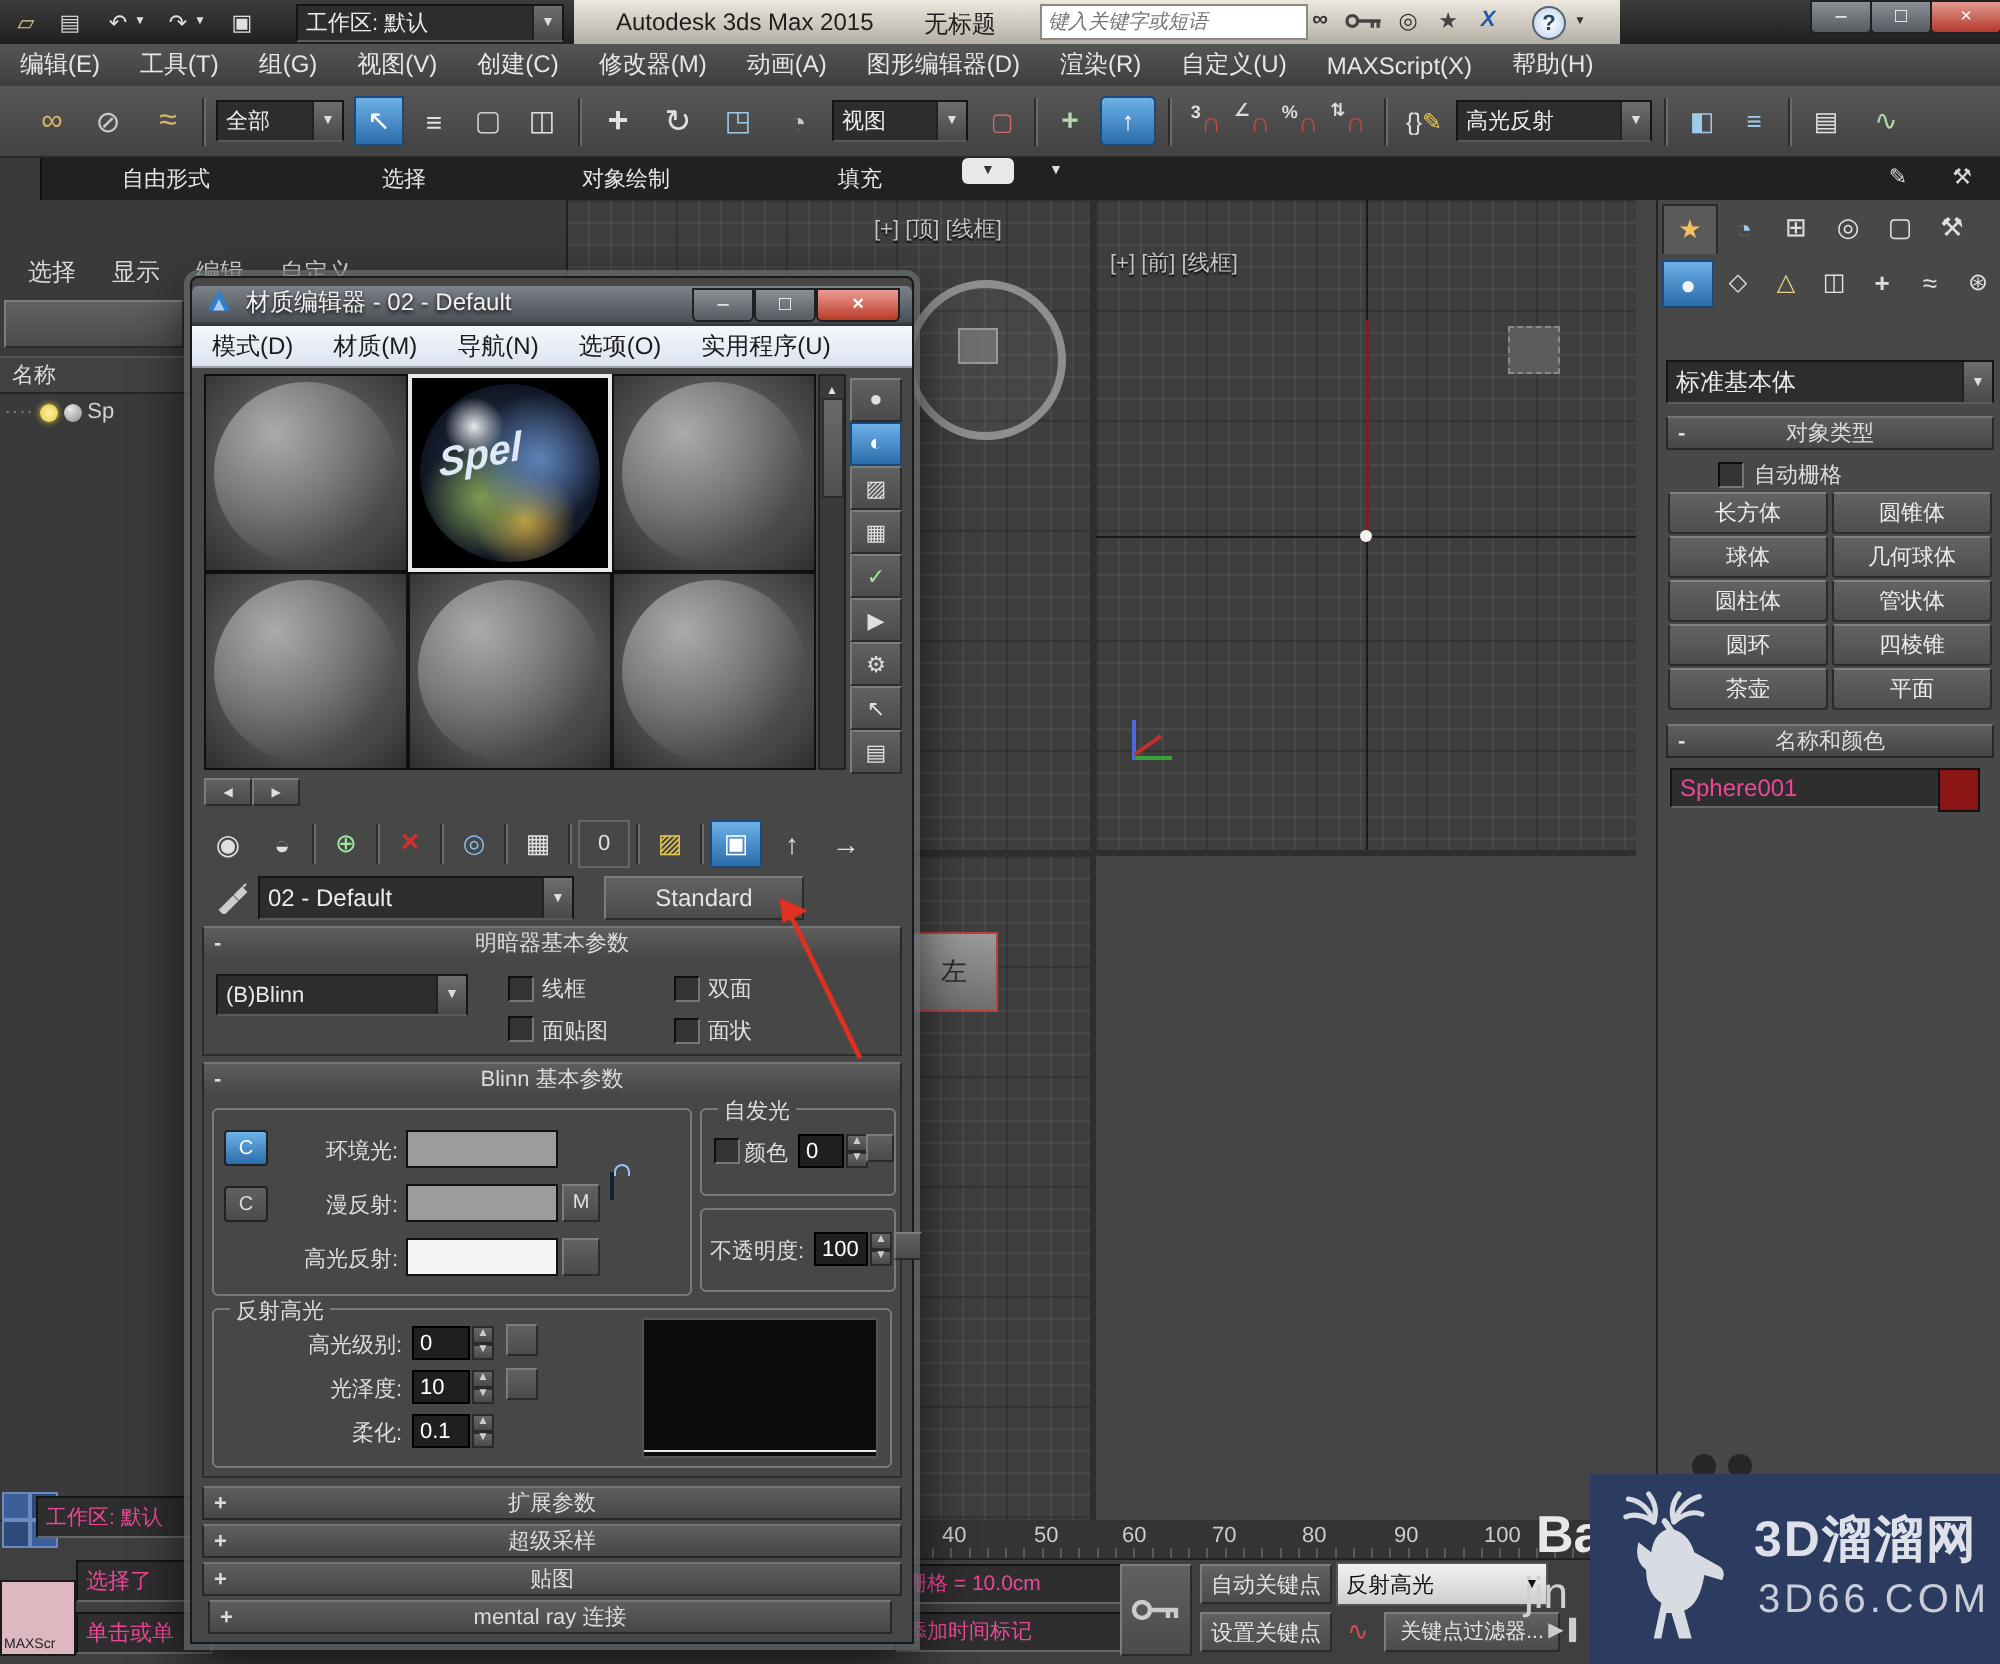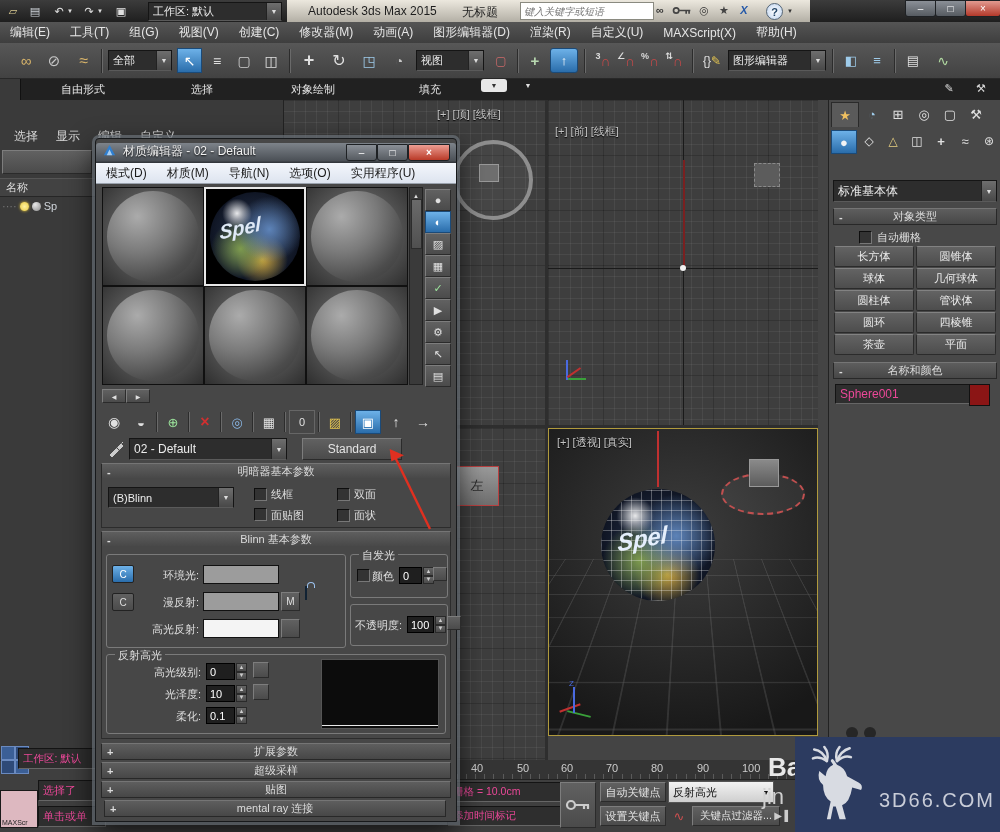--- a/index.html
+++ b/index.html
@@ -161,21 +161,21 @@
     <span class="ib" style="width:24px;height:22px;color:#c84848;font-weight:bold;font-size:14px;">
       <i style="font-style:normal;font-size:9px;color:#ddd;position:relative;top:-5px;">⇅</i>
         <span>∩</span>
       </span>
     <div class="sep" style="height:24px;margin:0 6px;"></div>
     <span class="ib" style="width:24px;height:22px;font-size:12px;">
       <span>{}</span>
         <span style="color:#e8c850;">✎</span>
       </span>
     <div class="ddk" style="width:96px;height:19px;margin-left:4px;">
-      <span class="lbl">图形编辑器</span>
+      <span class="lbl">高光反射</span>
       <span class="arr">▼</span>
     </div>
     <div class="sep" style="height:24px;margin:0 6px;"></div>
     <span class="ib" style="width:22px;height:22px;font-size:13px;color:#9ecbea;">◧</span>
     <span class="ib" style="width:22px;height:22px;margin-left:4px;font-size:13px;color:#9ecbea;">≡</span>
     <div class="sep" style="height:24px;margin:0 6px;"></div>
     <span class="ib" style="width:22px;height:22px;font-size:13px;">▤</span>
     <span class="ib" style="width:22px;height:22px;margin-left:8px;font-size:14px;color:#b0d8a0;">∿</span>
   </div>
 
@@ -213,39 +213,20 @@
   </div>
 
   <div class="t" style="left:283px;top:425px;width:535px;height:3px;background:#2e2e2e;"></div>
 
   <div class="t vp" style="left:283px;top:428px;width:262px;height:332px;">
     <div class="t" style="left:172px;top:38px;width:42px;height:38px;background:linear-gradient(#9a9a9a,#6e6e6e);border:1px solid #b84040;color:#2a2a2a;display:flex;align-items:center;justify-content:center;font-size:13px;">
       <span>左</span>
     </div>
   </div>
 
-  <div class="t" style="left:548px;top:428px;width:270px;height:308px;background:radial-gradient(circle at 50% 35%,#3d3d3d,#181818 85%);border:1px solid #b09a3d;box-sizing:border-box;overflow:hidden;">
-    <div style="position:absolute;left:-40px;top:130px;width:360px;height:260px;opacity:.5;
-                transform:perspective(300px) rotateX(58deg);transform-origin:50% 0;
-                background-image:linear-gradient(rgba(160,160,160,.35) 1px,transparent 1px),linear-gradient(90deg,rgba(160,160,160,.35) 1px,transparent 1px);
-                background-size:28px 28px;"></div>
-    <span class="t vplabel nw" style="left:8px;top:6px;">[+] [透视] [真实]</span>
-    <div class="t" style="left:108px;top:2px;width:2px;height:56px;background:#c03030;"></div>
-    <div class="t ball ballx wire" style="left:52px;top:60px;width:114px;height:112px;">
-      <span style="position:absolute;left:14%;top:32%;font-style:italic;font-weight:bold;color:#e4eefc;font-size:24px;transform:rotate(-10deg) skewX(-10deg);">Spel</span>
-    </div>
-    <div class="t" style="left:172px;top:44px;width:80px;height:38px;border:2px dashed #c05050;border-radius:50%;background:rgba(200,200,200,.08);"></div>
-    <div class="t" style="left:200px;top:30px;width:28px;height:26px;background:linear-gradient(#8a8a8a,#5c5c5c);border:1px solid #999;"></div>
-    <div class="t" style="left:10px;top:250px;width:36px;height:40px;">
-      <div style="position:absolute;left:8px;bottom:4px;width:24px;height:2px;background:#3aa03a;transform:rotate(14deg);"></div>
-      <div style="position:absolute;left:0px;bottom:10px;width:22px;height:2px;background:#c03030;transform:rotate(-20deg);"></div>
-      <div style="position:absolute;left:14px;bottom:6px;width:2px;height:26px;background:#4a6ae0;"></div>
-      <span style="position:absolute;left:10px;top:0;color:#4a6ae0;font-size:8px;">Z</span>
-    </div>
-  </div>
 
   <div class="t" style="left:0;top:100px;width:283px;height:660px;background:#3a3a3a;border-right:1px solid #222;">
     <div style="position:absolute;left:14px;top:28px;display:flex;gap:18px;font-size:12px;color:#d8d8d8;">
       <span>选择</span>
       <span>显示</span>
       <span>编辑</span>
       <span>自定义</span>
     </div>
     <div class="b3" style="position:absolute;left:2px;top:50px;width:88px;height:22px;"></div>
     <div style="position:absolute;left:0;top:78px;width:100px;height:17px;background:#424242;border-bottom:1px solid #262626;border-top:1px solid #555;display:flex;align-items:center;">
@@ -600,16 +581,17 @@
           <path d="M22 12 Q16 8 11 10"></path>
             <path d="M22 12 Q19 4 12 3"></path>
             <path d="M22 12 Q24 6 20 1"></path>
           <path d="M30 12 Q36 7 41 9"></path>
             <path d="M30 12 Q33 4 40 2"></path>
             <path d="M30 12 Q28 6 32 1"></path>
         </g>
         <path fill="#d8dbe2" d="M22 58 L25 44 Q19 40 19 31 Q14 27 16 20 L21 24 Q22 17 27 15 L25 12 Q26 9 28 12 L30 15 Q36 17 38 24 L47 29 Q51 31 49 35 L42 33 Q40 45 34 47 L37 58 L32 58 L29 48 L27 48 L25 58 Z"></path>
       </svg>
     </span>
+    <span class="nw" style="position:absolute;left:82px;top:16px;font-size:25px;font-weight:bold;color:#dde0e8;letter-spacing:1px;">3D溜溜网</span>
     <span class="nw" style="position:absolute;left:84px;top:52px;font-size:20px;color:#c9cdd8;letter-spacing:2px;">3D66.COM</span>
   </div>
 
 </div>
 
 </body></html>

